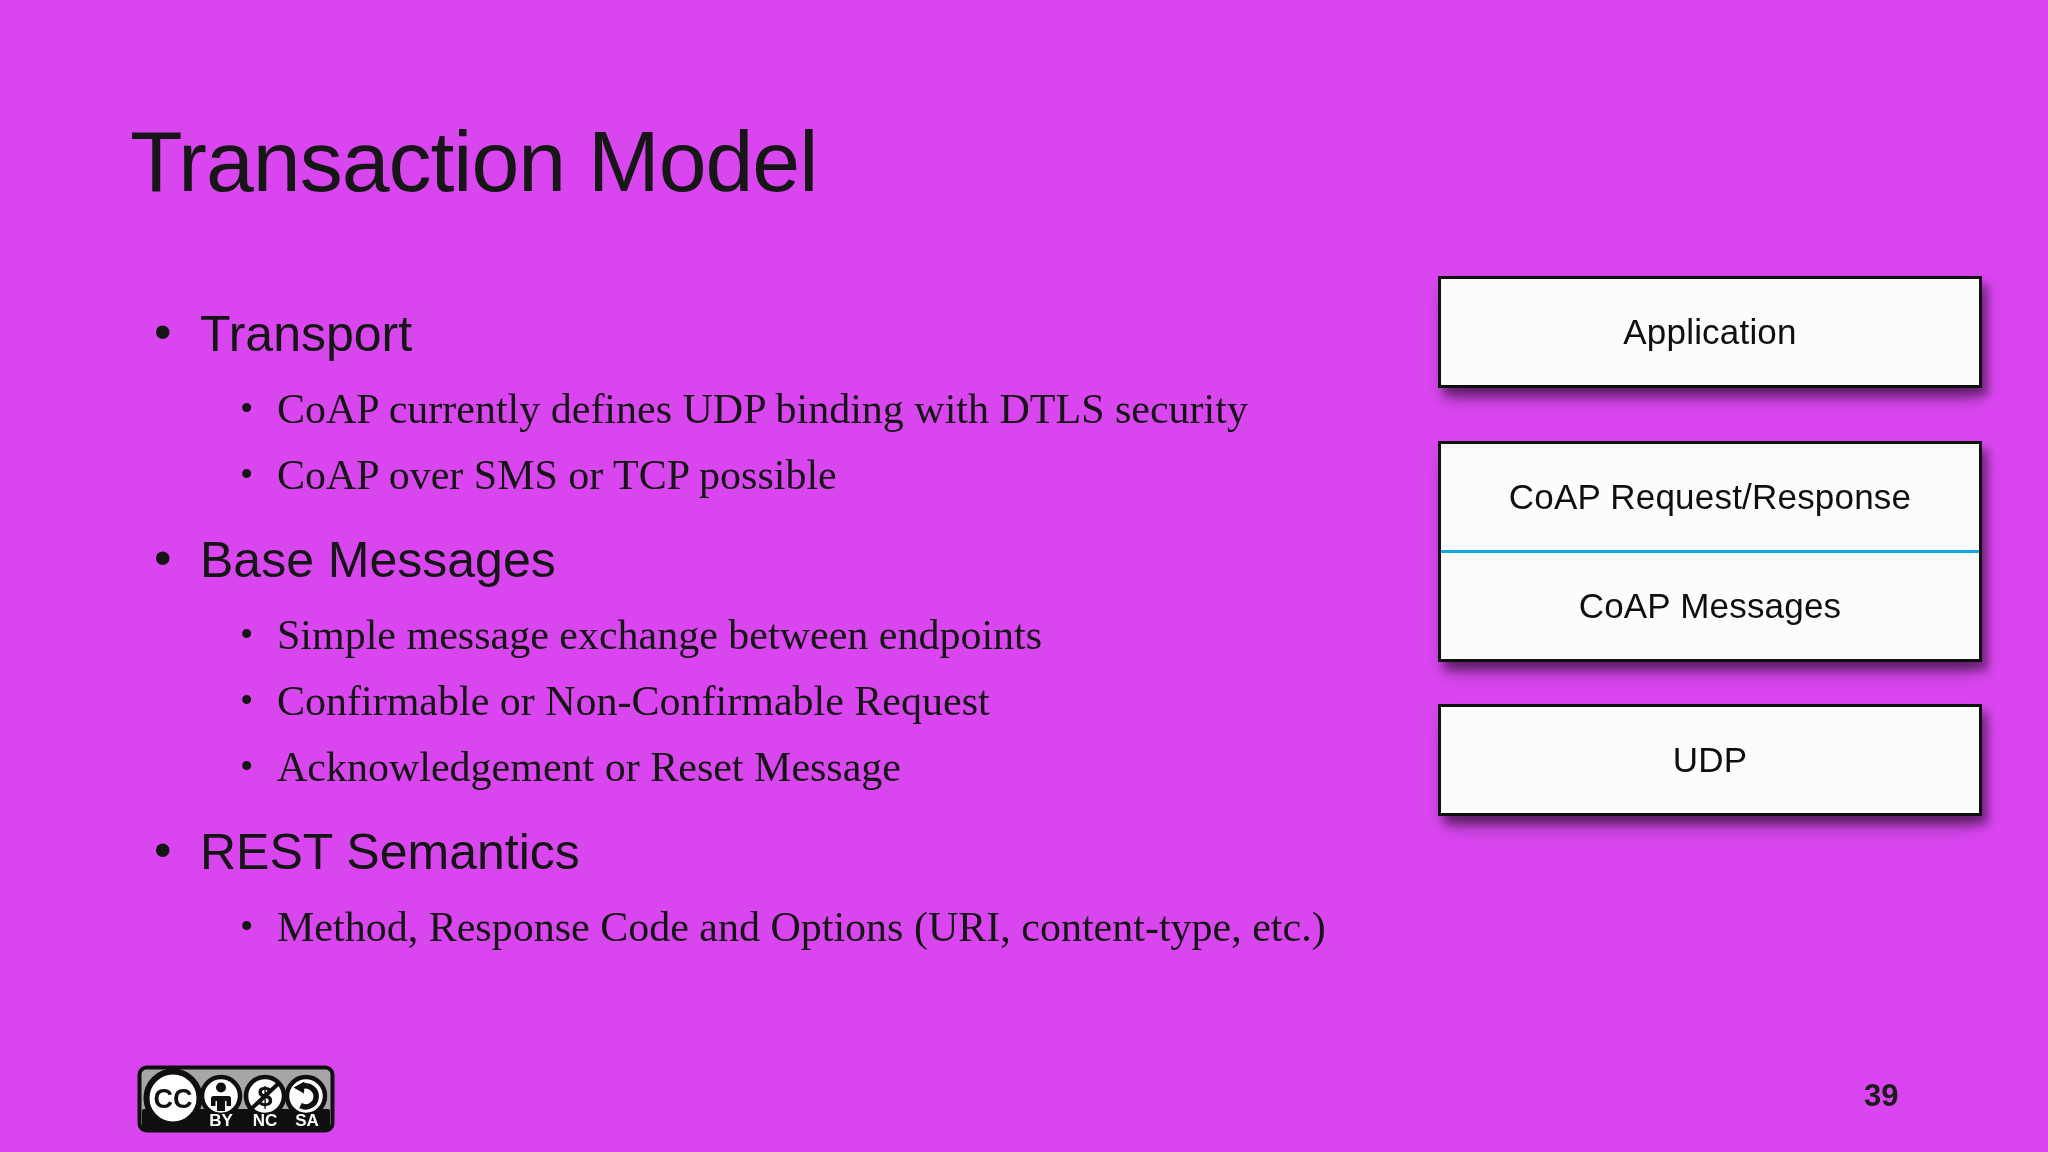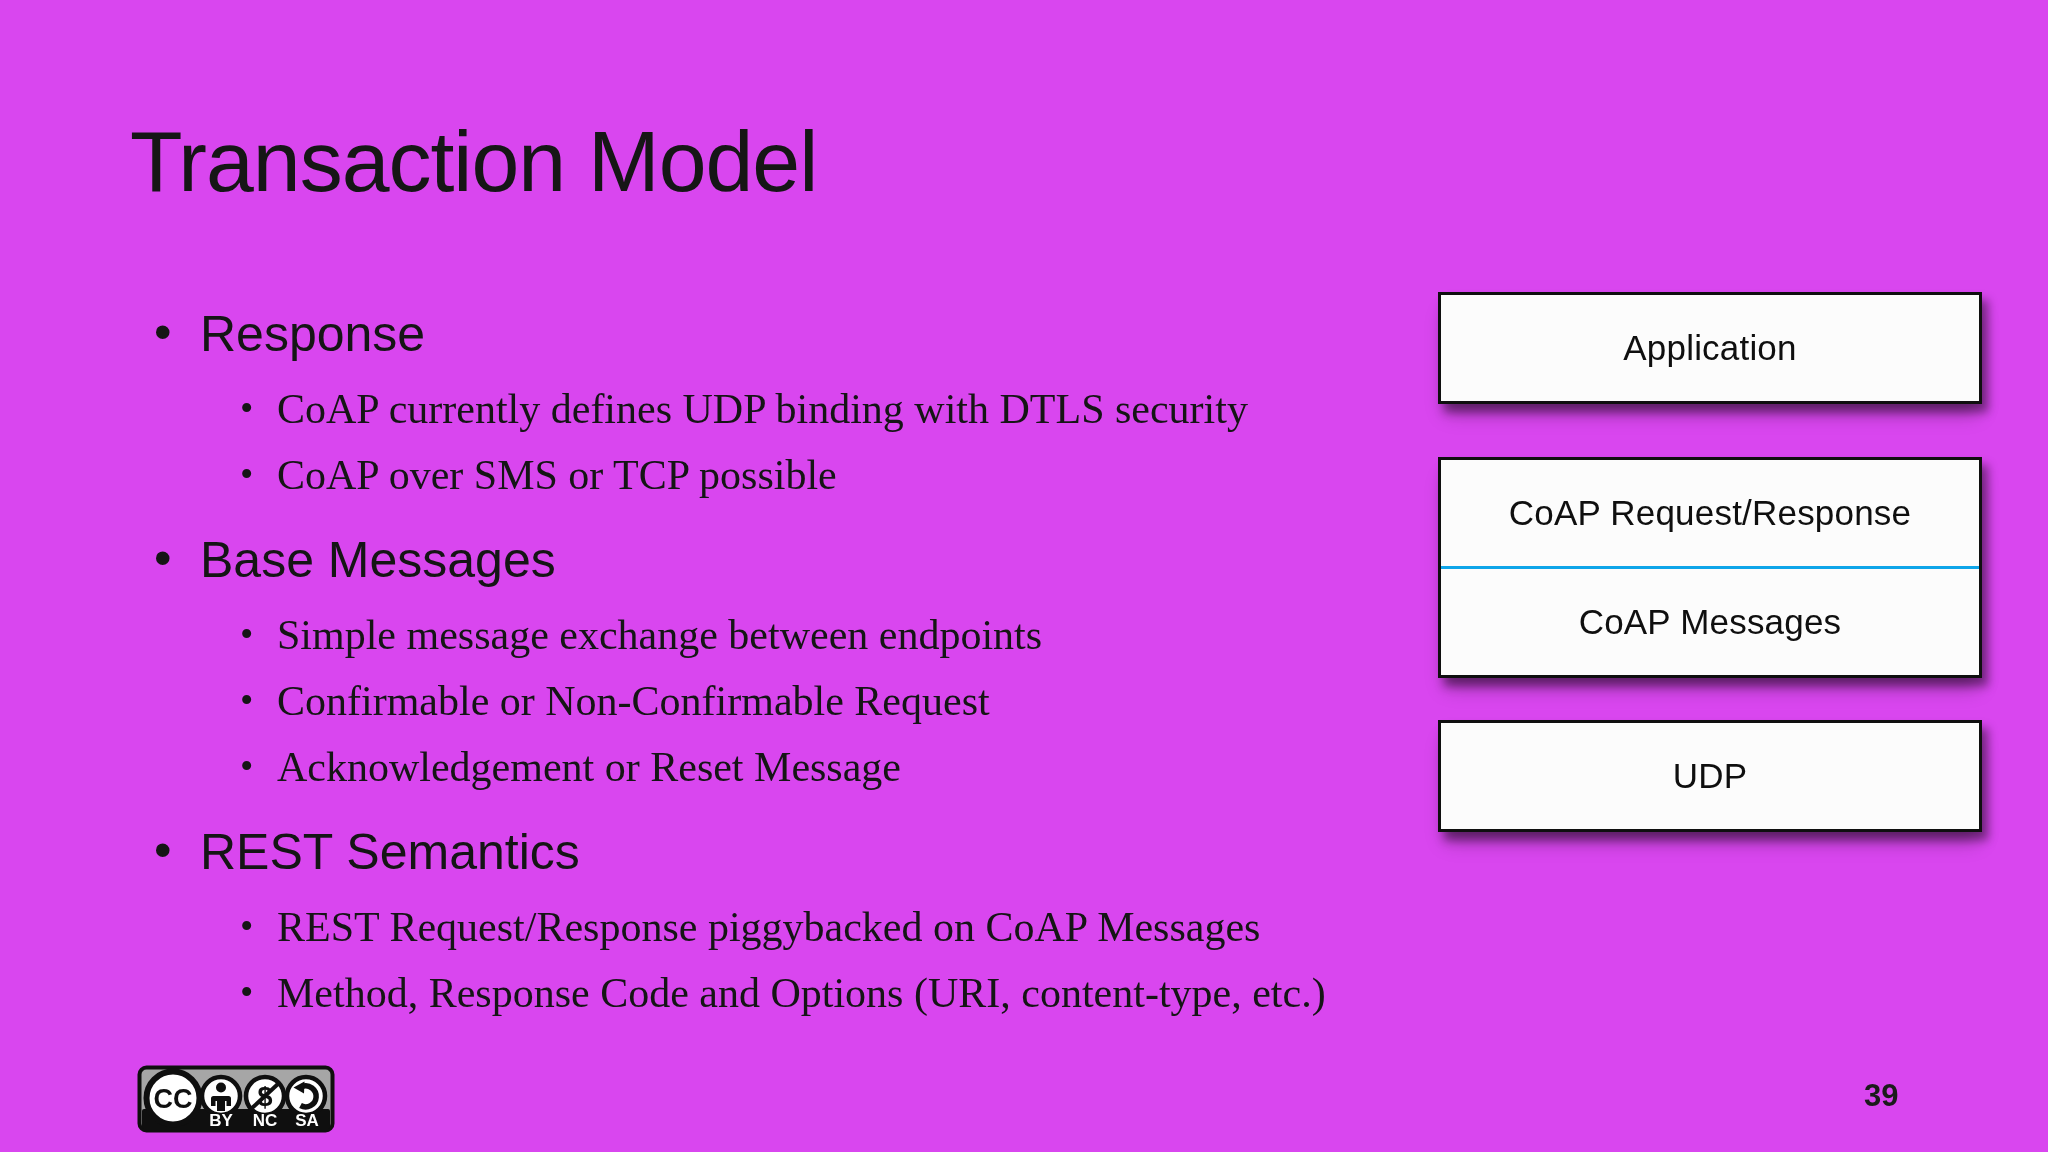--- a/index.html
+++ b/index.html
@@ -66,21 +66,21 @@
     position: absolute;
     left: 100px;
     top: -1px;
     font-size: 38px;
   }
 
   
   .diagram {
     position: absolute;
     left: 1438px;
-    top: 292px;
+    top: 276px;
     width: 544px;
     height: 531px;
   }
   .layer-box, .layer-group {
     position: absolute;
     left: 0;
     width: 544px;
     box-sizing: border-box;
     border: 3px solid #0f0f0f;
     background: #fcfcfc;
@@ -132,40 +132,39 @@
 </head>
 <body>
 
 <div class="slide">
 
   <div class="title">Transaction Model</div>
 
   <div class="bullets">
 
     <div class="l1-item">
-      <div class="l1-label">Response</div>
+      <div class="l1-label">Transport</div>
       <ul class="l2-list">
         <li class="l2-item">CoAP currently defines UDP binding with DTLS security</li>
         <li class="l2-item">CoAP over SMS or TCP possible</li>
       </ul>
     </div>
 
     <div class="l1-item">
       <div class="l1-label">Base Messages</div>
       <ul class="l2-list">
         <li class="l2-item">Simple message exchange between endpoints</li>
         <li class="l2-item">Confirmable or Non-Confirmable Request</li>
         <li class="l2-item">Acknowledgement or Reset Message</li>
       </ul>
     </div>
 
     <div class="l1-item">
       <div class="l1-label">REST Semantics</div>
       <ul class="l2-list">
-        <li class="l2-item">REST Request/Response piggybacked on CoAP Messages</li>
         <li class="l2-item">Method, Response Code and Options (URI, content-type, etc.)</li>
       </ul>
     </div>
 
   </div>
 
   <div class="diagram">
     <div class="layer-box box-application">
       <div class="layer-single">Application</div>
     </div>

